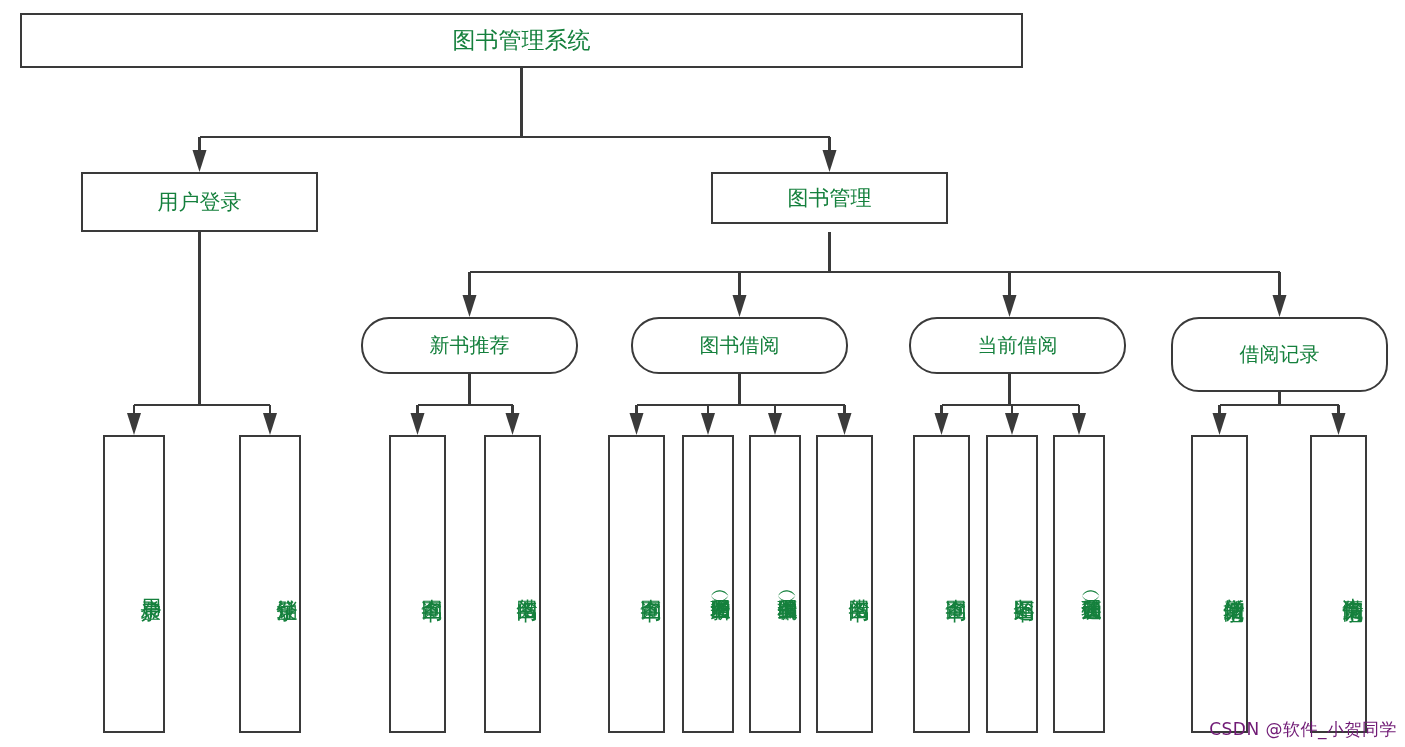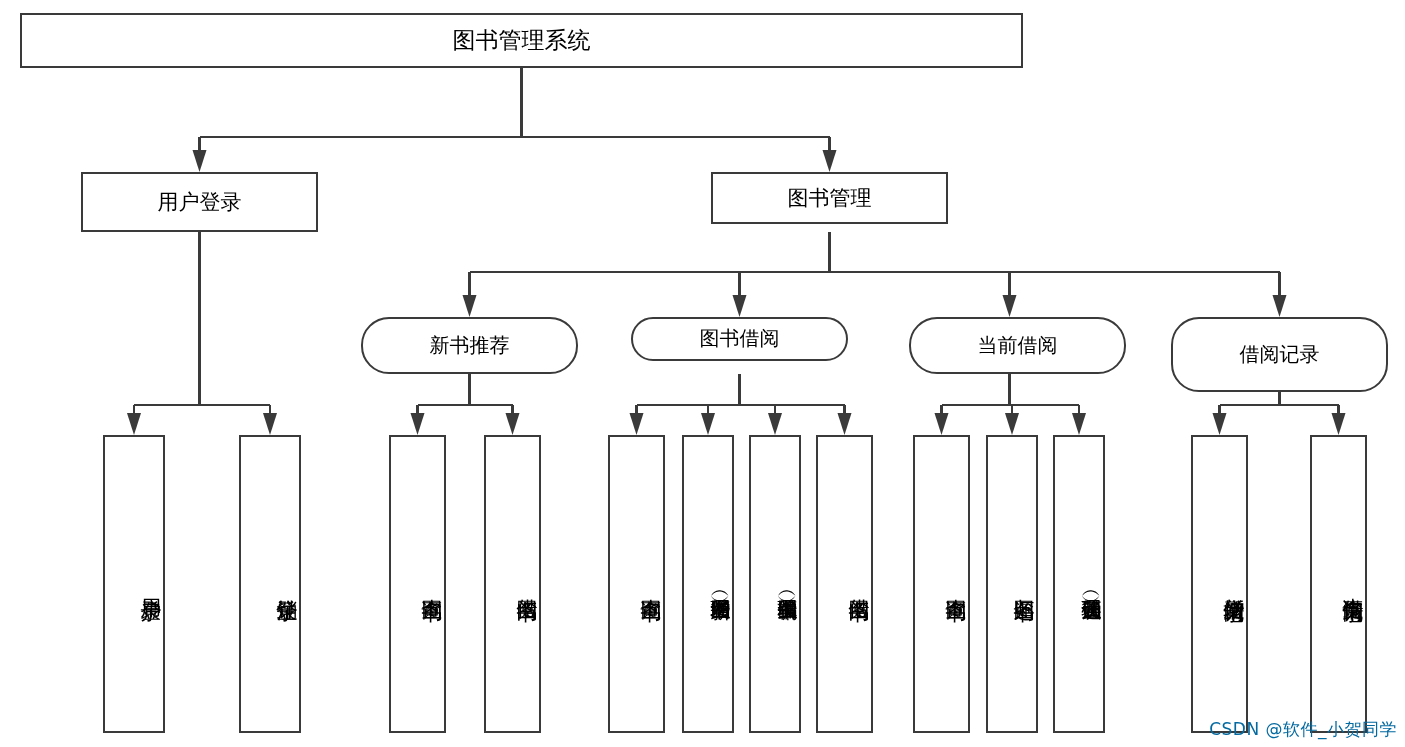--- a/index.html
+++ b/index.html
@@ -27,21 +27,21 @@
     pointer-events: none;
   }
   .node {
     position: absolute;
     box-sizing: border-box;
     background: #ffffff;
     border: 2px solid #3a3a3a;
     display: flex;
     align-items: center;
     justify-content: center;
-    color: #000000;
+    color: #15803d;
     line-height: 1.18;
     text-align: center;
   }
   .node.root {
     font-size: 23px;
   }
   .node.lvl2 {
     font-size: 21px;
   }
   .node.lvl3 {
@@ -62,21 +62,21 @@
     letter-spacing: 0px;
   }
   .leaf-label {
     display: block;
   }
   #watermark {
     position: absolute;
     right: 8px;
     bottom: 6px;
     font-size: 17px;
-    color: #0369a1;
+    color: #701a75;
     white-space: nowrap;
     letter-spacing: 0.5px;
   }
 </style>
 </head>
 <body>
 
 <div id="canvas">
 
   <svg id="wires" viewBox="0 0 1405 747">
@@ -140,21 +140,21 @@
       </div>
       <div class="node lvl2" style="left: 81px; top: 172px; width: 237px; height: 60px;">
         <span class="leaf-label">用户登录</span>
       </div>
       <div class="node lvl2" style="left: 711px; top: 172px; width: 237px; height: 52px;">
         <span class="leaf-label">图书管理</span>
       </div>
       <div class="node lvl3" style="left: 361px; top: 317px; width: 217px; height: 57px;">
         <span class="leaf-label">新书推荐</span>
       </div>
-      <div class="node lvl3" style="left: 631px; top: 317px; width: 217px; height: 44px;">
+      <div class="node lvl3" style="left: 631px; top: 317px; width: 217px; height: 57px;">
         <span class="leaf-label">图书借阅</span>
       </div>
       <div class="node lvl3" style="left: 901px; top: 317px; width: 217px; height: 57px; margin-left: 8px;">
         <span class="leaf-label">当前借阅</span>
       </div>
       <div class="node lvl3" style="left: 1171px; top: 317px; width: 217px; height: 75px; font-family: Liberation Serif, serif;">
         <span class="leaf-label">借阅记录</span>
       </div>
       <div class="node leaf" style="left: 103px; top: 435px; width: 62px; height: 298px;">
         <span class="leaf-label">用户登录</span>

